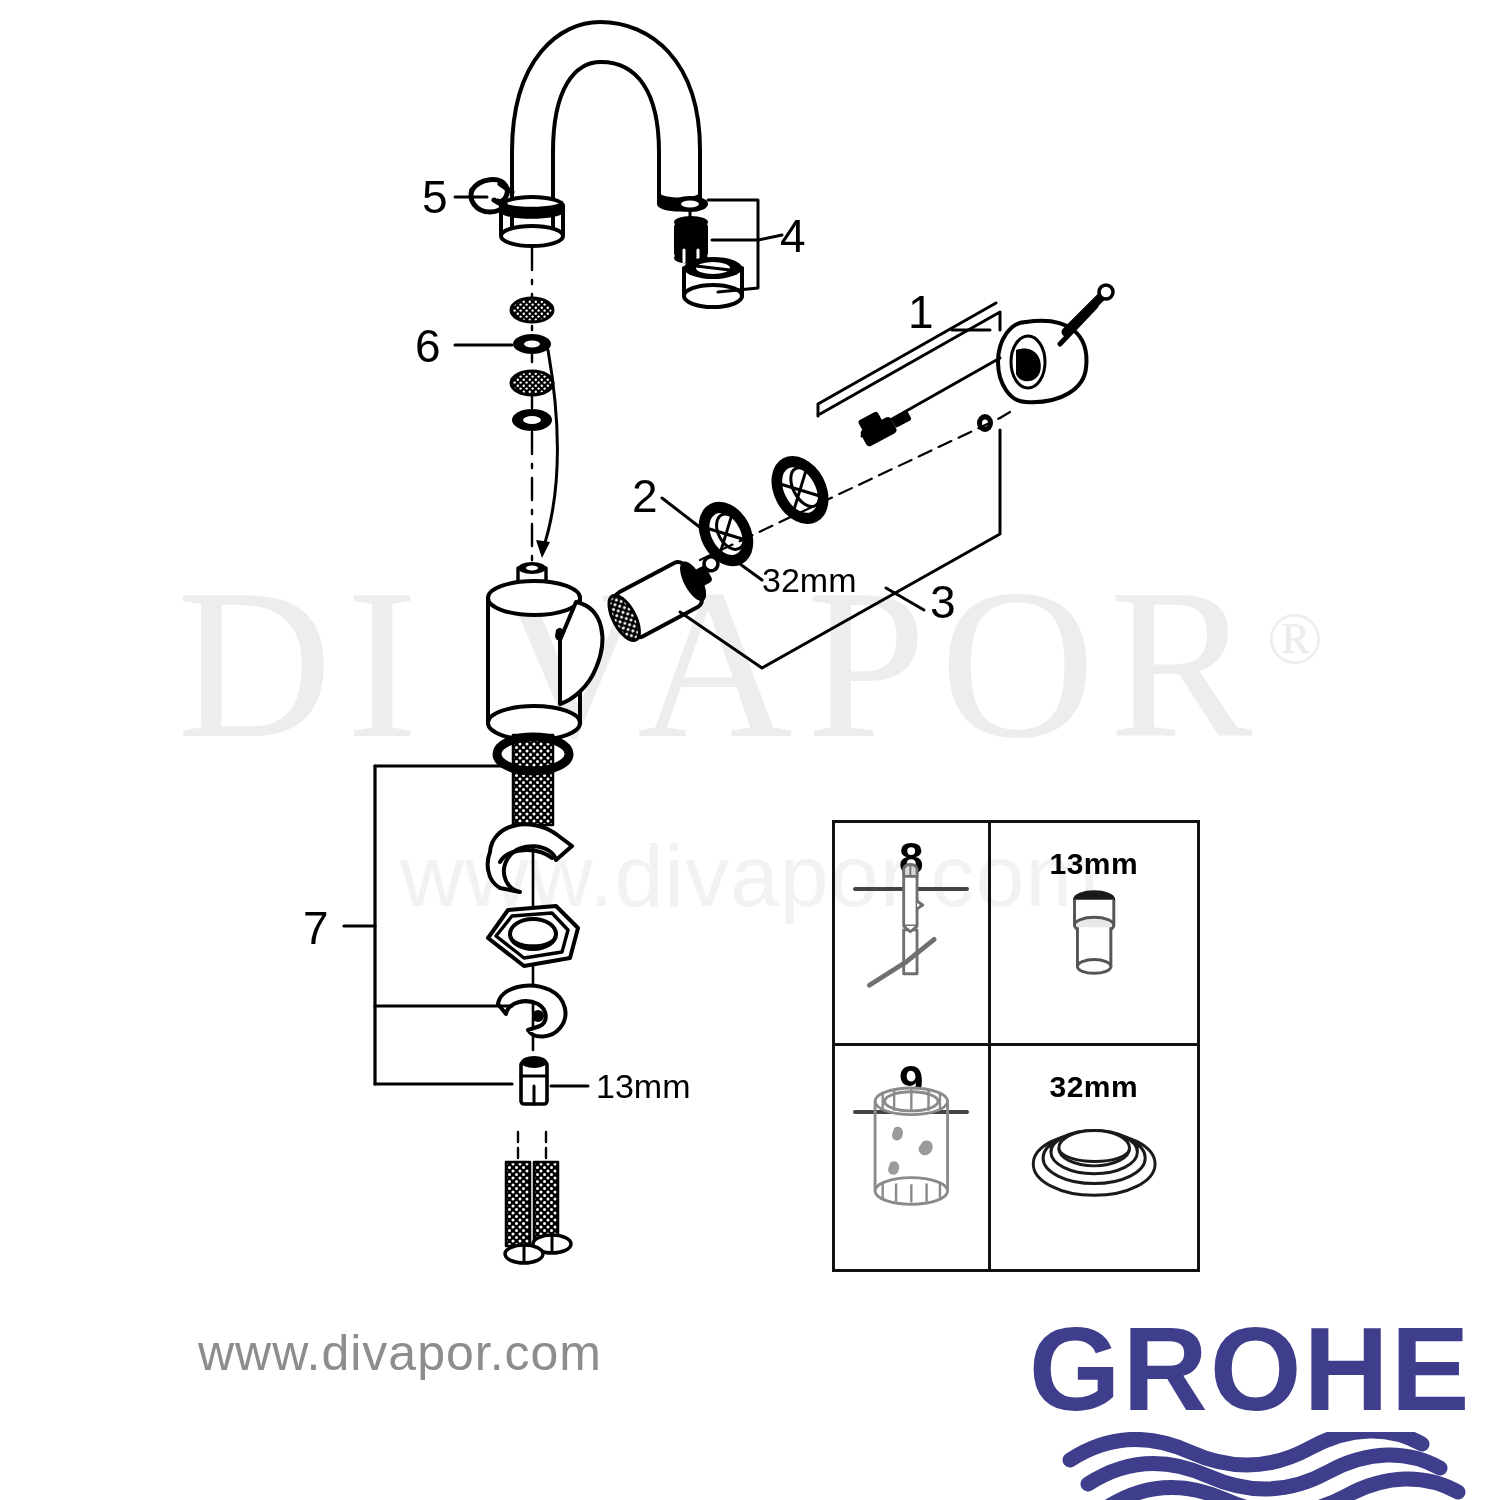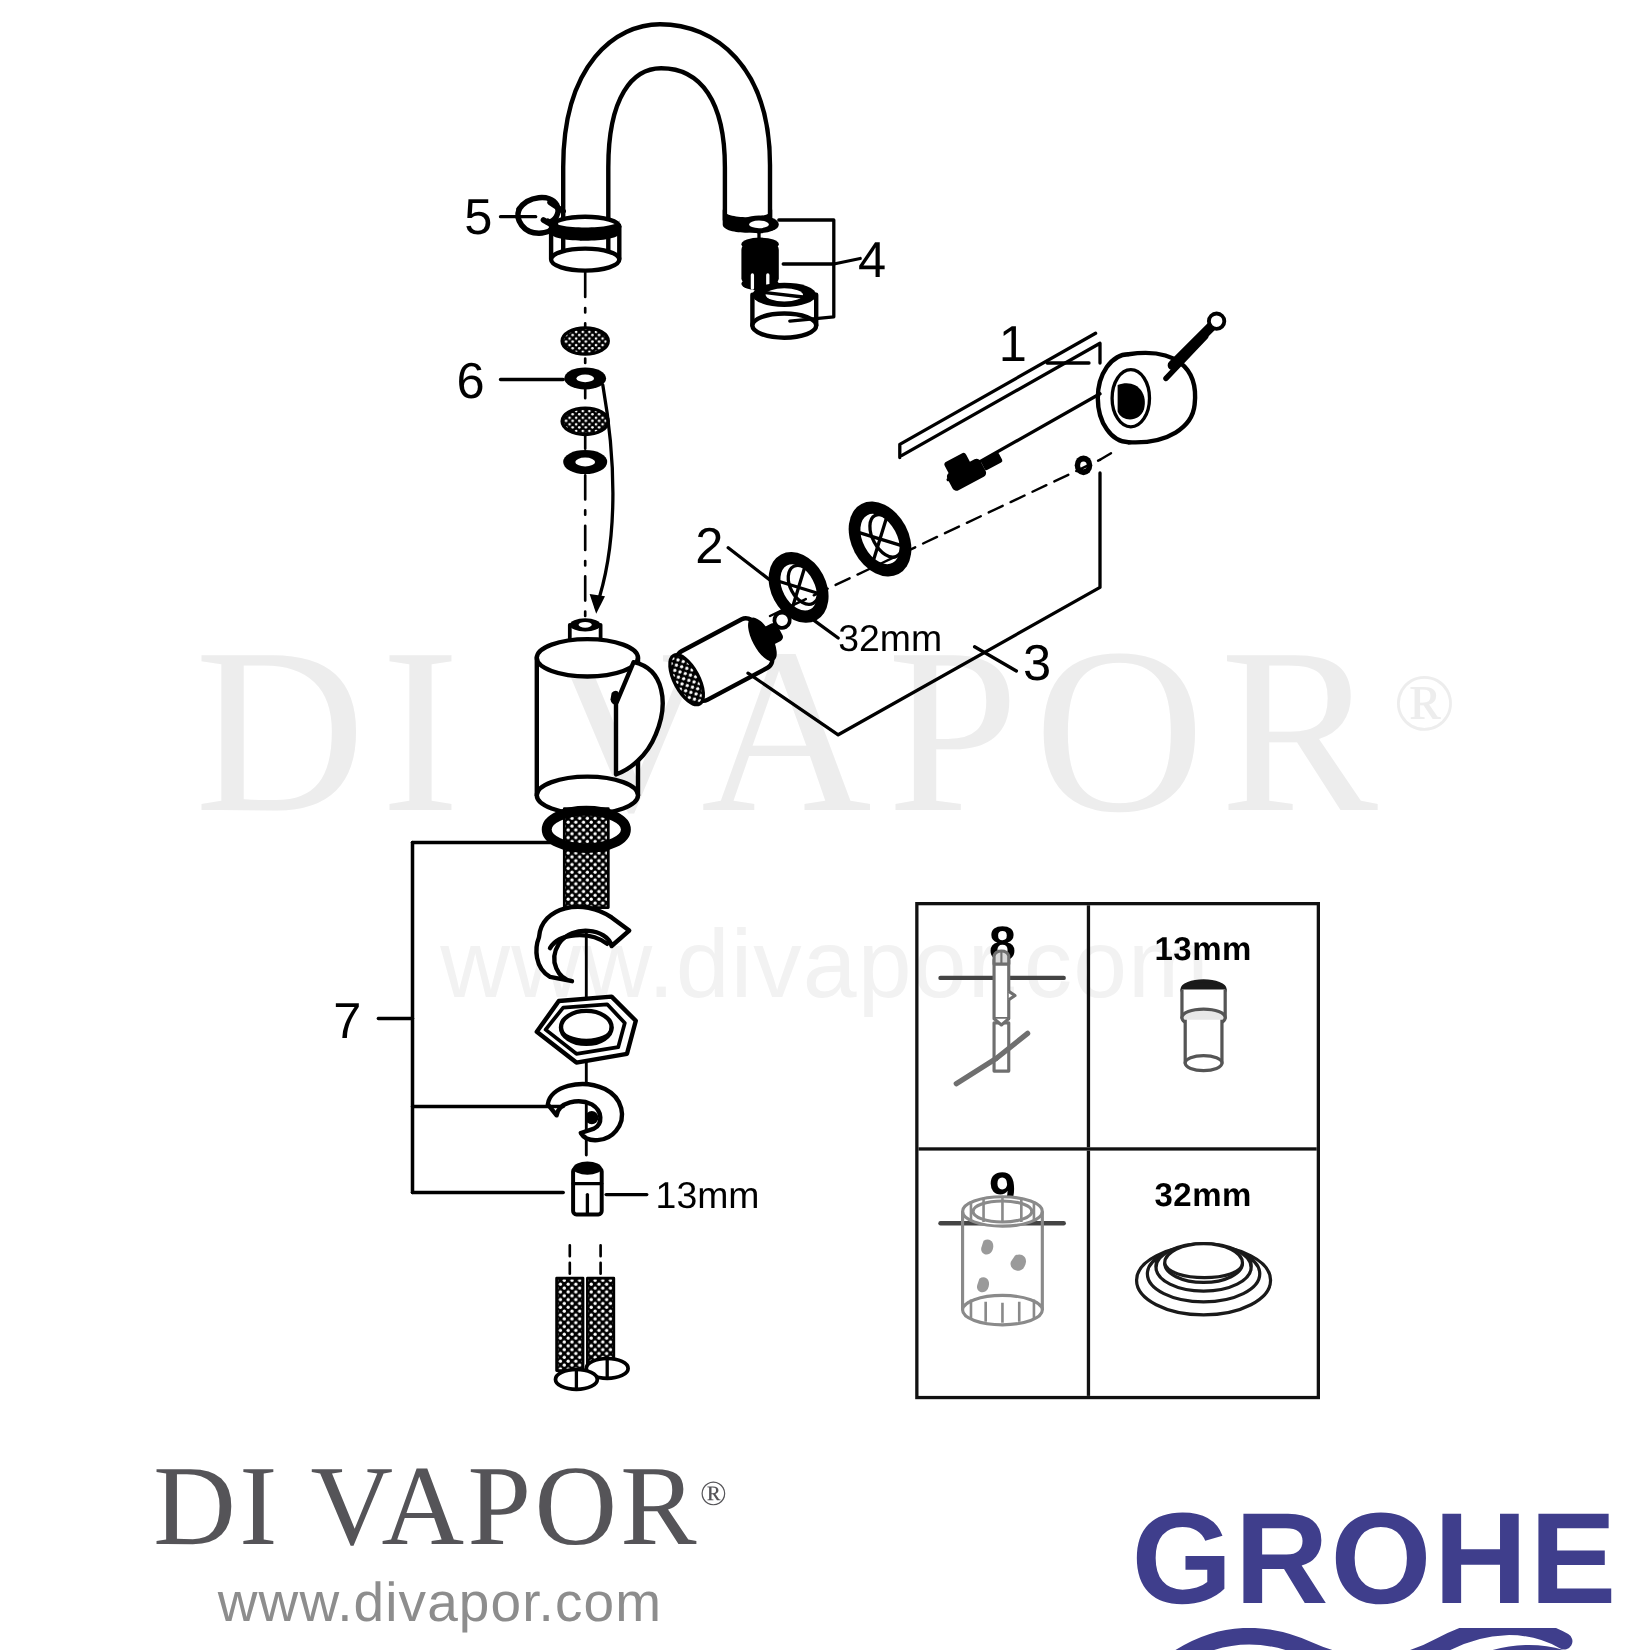--- a/index.html
+++ b/index.html
@@ -63,21 +63,21 @@
   }
   .dv-word .reg{font-size:32px;vertical-align:super;letter-spacing:0;}
   .dv-url{
     font-size:50px;color:#8d8d8d;letter-spacing:1px;margin-top:10px;line-height:1;
   }
   .brand-grohe{
     position:absolute;left:1015px;top:1310px;width:470px;
   }
   .grohe-word{
     font-size:118px;font-weight:700;line-height:1;
-    letter-spacing:2px;text-align:center;margin-top:48px;
+    letter-spacing:2px;text-align:center;
   }
   .grohe-waves{display:block;margin-top:4px;}
 </style>
 </head>
 <body>
 
 <div id="stage">
 
   <div class="wm-main"><span>DI VAPOR</span><span class="reg">®</span></div>
   <div class="wm-sub">www.divapor.com</div>
@@ -374,21 +374,20 @@
             <path d="M69,104 C72,122 140,122 141,104" stroke-width="3"></path>
             <path d="M61,98 L61,108 M149,98 L149,108" stroke-width="2.5"></path>
           </g>
         </svg>
       </div>
     </div>
 
   </div>
 
   <div class="brand-divapor">
-    <div class="dv-word"><span>DI VAPOR</span><span class="reg">®</span></div>
     <div class="dv-url">www.divapor.com</div>
   </div>
 
   <div class="brand-grohe">
     <div class="grohe-word" style="color:#3f3e8c">GROHE</div>
     <svg class="grohe-waves" width="470" height="88" viewBox="0 0 400 88" style="color:#3f3e8c">
       <g transform="translate(20,6)">
           <use href="#wave-glyph"></use>
         </g>
       <g transform="translate(38,30)">

